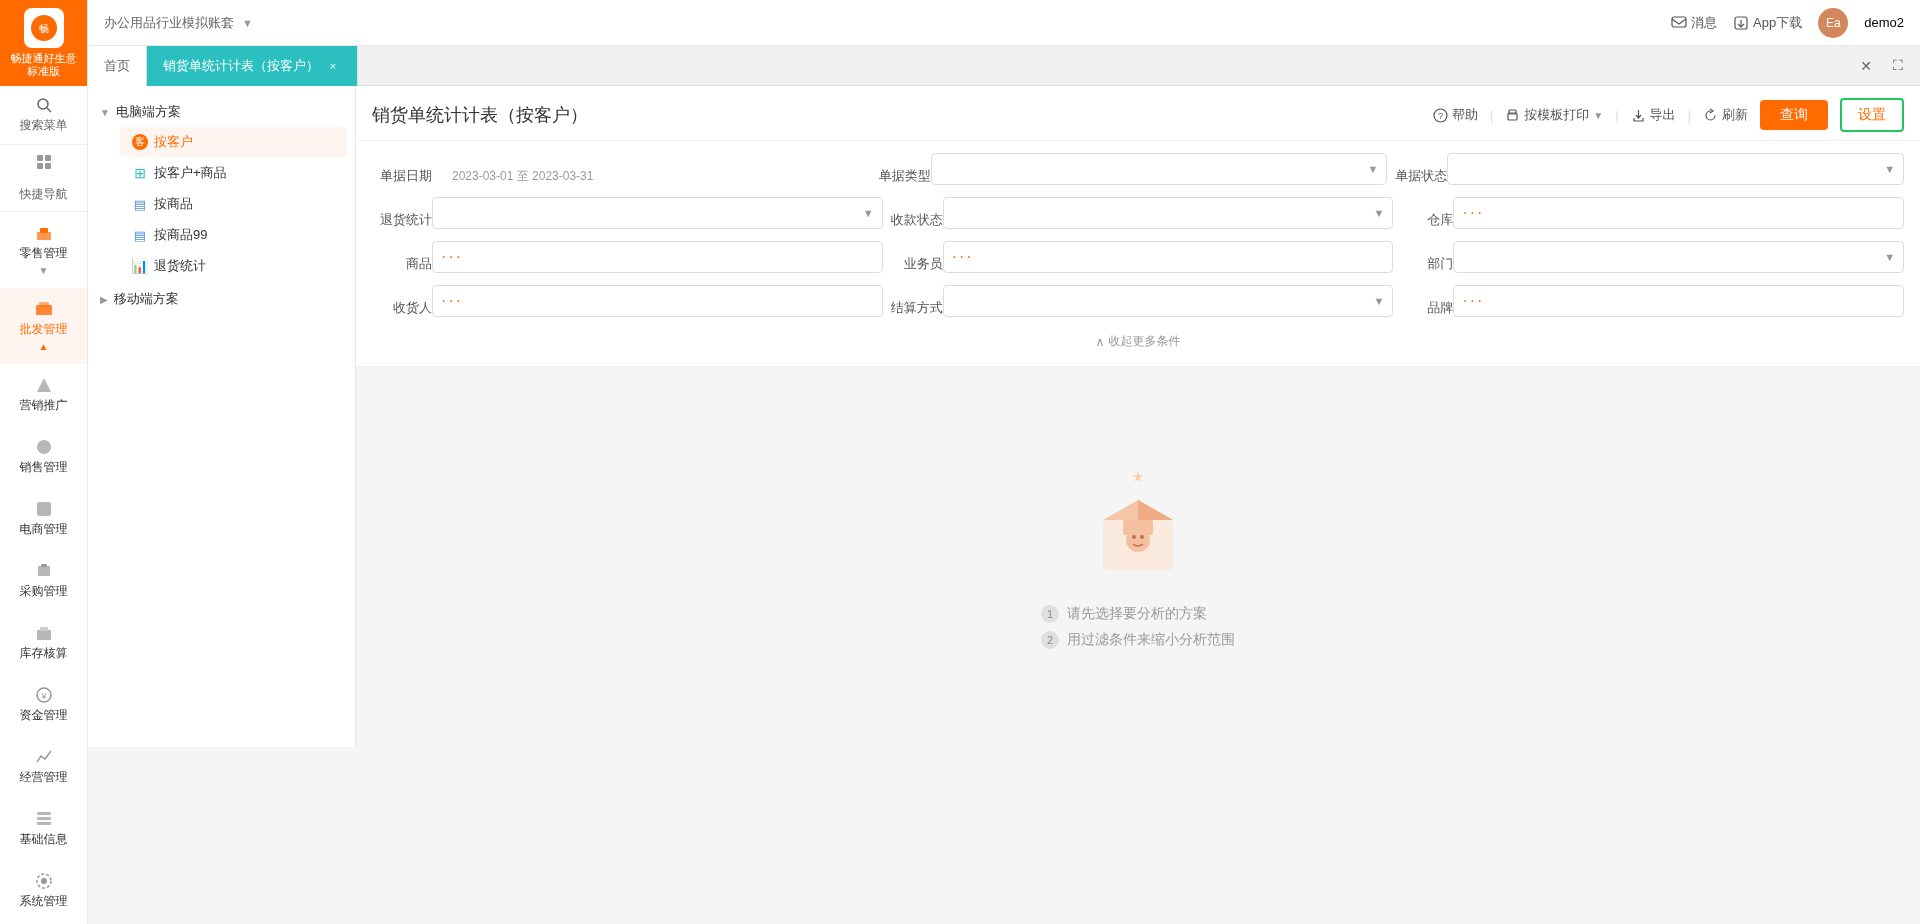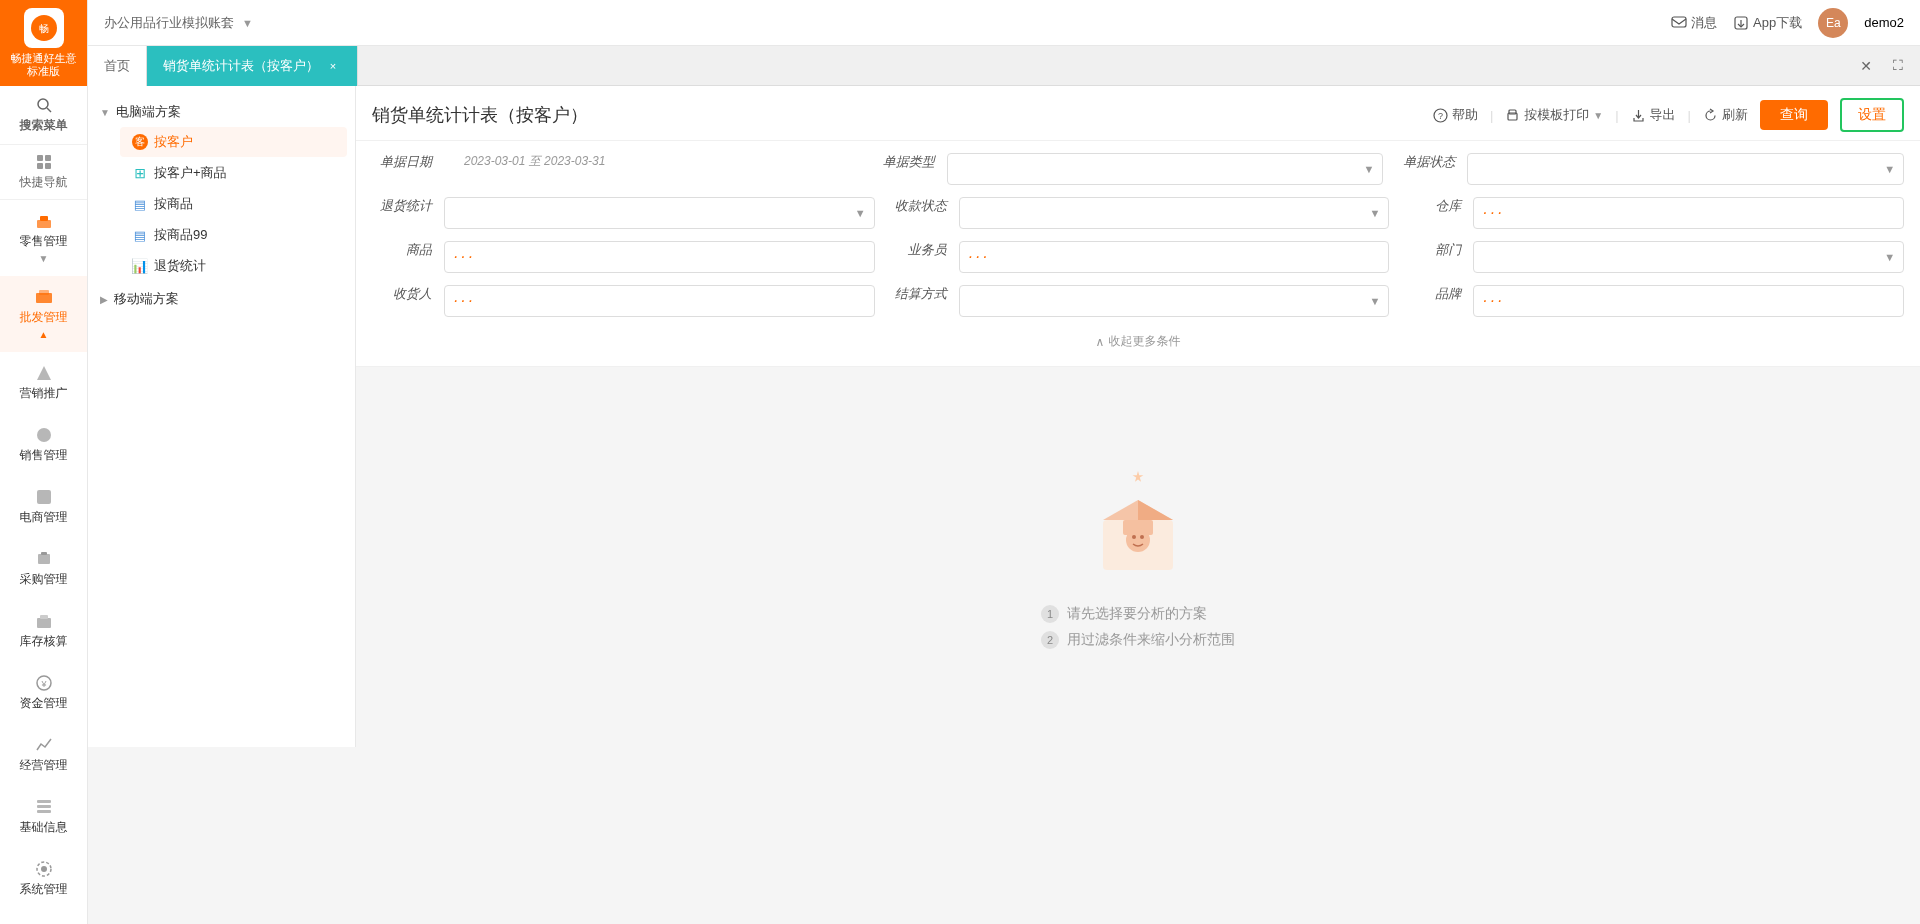--- a/index.html
+++ b/index.html
@@ -4,24 +4,24 @@
   <style>
     * { margin: 0; padding: 0; box-sizing: border-box; }
     body { font-family: 'Microsoft YaHei', Arial, sans-serif; font-size: 13px; background: #f5f5f5; width: 1920px; height: 924px; overflow: hidden; display: flex; }
 
     
     .sidebar { width: 88px; background: #fff; border-right: 1px solid #e8e8e8; display: flex; flex-direction: column; align-items: center; height: 924px; }
     .logo-area { width: 100%; background: #ff6b00; padding: 8px 6px; text-align: center; cursor: pointer; }
     .logo-icon { width: 40px; height: 40px; background: #fff; border-radius: 8px; margin: 0 auto 4px; display: flex; align-items: center; justify-content: center; }
     .logo-icon svg { width: 28px; height: 28px; }
     .logo-text { color: #fff; font-size: 11px; line-height: 1.2; }
-    .sidebar-search { width: 100%; padding: 10px 0; text-align: center; cursor: pointer; border-bottom: 1px solid #f0f0f0; font-weight: bold; }
+    .sidebar-search { width: 100%; padding: 10px 0; text-align: center; cursor: pointer; border-bottom: 1px solid #f0f0f0; }
     .sidebar-search span { font-size: 12px; color: #666; display: block; }
     .sidebar-nav { width: 100%; padding: 8px 0; text-align: center; cursor: pointer; border-bottom: 1px solid #f0f0f0; }
-    .sidebar-nav span { font-size: 12px; color: #666; display: block; margin-top: 0; }
+    .sidebar-nav span { font-size: 12px; color: #666; display: block; margin-top: 12px; }
     .sidebar-menu { flex: 1; width: 100%; overflow-y: auto; }
     .sidebar-item { width: 100%; padding: 12px 4px; text-align: left; cursor: pointer; display: flex; flex-direction: column; align-items: center; gap: 3px; }
     .sidebar-item.active { background: #fff5f0; }
     .sidebar-item .label { font-size: 12px; color: #333; }
     .sidebar-item .label.orange { color: #ff6b00; }
     .sidebar-item .arrow { font-size: 10px; color: #999; }
 
     
     .main { flex: 1; display: flex; flex-direction: column; height: 747px; }
 
@@ -74,21 +74,21 @@
     
     .page-title-bar { padding: 12px 16px 8px; display: flex; align-items: center; justify-content: space-between; background: #fff; border-bottom: 1px solid #f0f0f0; }
     .page-title { font-size: 18px; color: #333; font-weight: 500; }
     .page-actions { display: flex; align-items: center; gap: 12px; }
     .page-action { display: flex; align-items: center; gap: 4px; font-size: 13px; color: #555; cursor: pointer; }
     .page-action svg { width: 15px; height: 15px; }
     .action-divider { color: #ddd; }
 
     
     .filter-area { background: #fff; padding: 12px 16px; border-bottom: 1px solid #f0f0f0; }
-    .filter-row { display: flex; align-items: flex-start; gap: 12px; margin-bottom: 12px; font-style: italic; }
+    .filter-row { display: flex; align-items: flex-end; margin-bottom: 12px; }
     .filter-row:last-child { margin-bottom: 0; }
     .filter-label { width: 60px; text-align: right; font-size: 13px; color: #555; flex-shrink: 0; }
     .filter-control { flex: 1; display: flex; align-items: center; gap: 8px; }
     .date-tabs { display: flex; gap: 4px; }
     .date-tab { padding: 3px 10px; font-size: 12px; color: #555; cursor: pointer; border-radius: 3px; }
     .date-tab.active { background: #ff6b00; color: #fff; border-radius: 12px; }
     .date-range { font-size: 12px; color: #999; margin-left: 20px; }
     .select-control { height: 32px; border: 1px solid #ddd; border-radius: 4px; padding: 0 8px; display: flex; align-items: center; justify-content: space-between; cursor: pointer; min-width: 200px; }
     .select-control.wide { flex: 1; min-width: 300px; }
     .select-control .placeholder { color: #bbb; font-size: 13px; }

